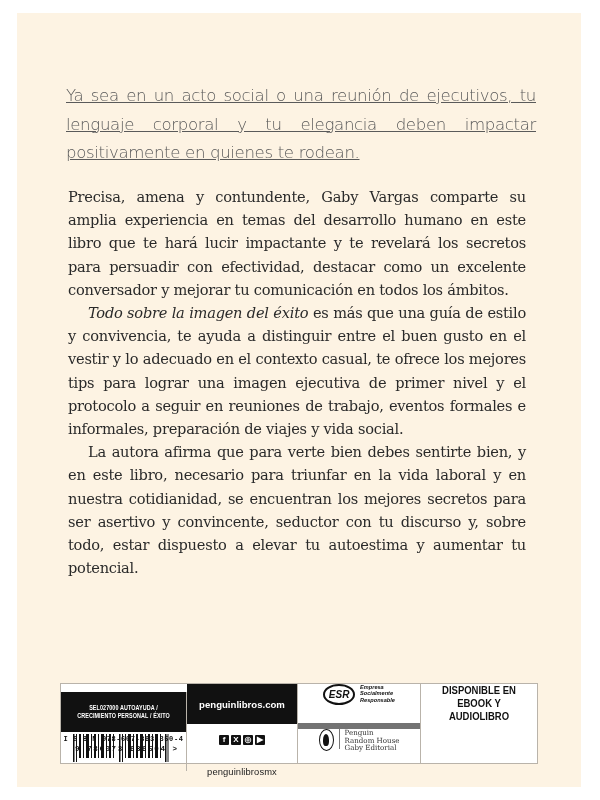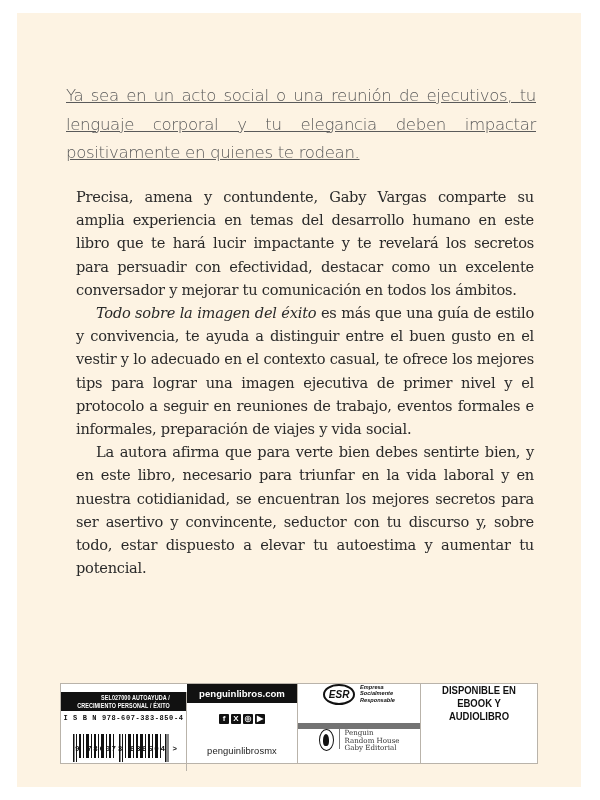--- a/index.html
+++ b/index.html
@@ -10,41 +10,41 @@
       position: absolute; left: 17px; top: 13px; width: 564px; height: 774px;
       background: #fdf3e3;
     }
     .intro {
       position: absolute; left: 66px; top: 82px; width: 470px;
       font-family: "DejaVu Sans", sans-serif; font-weight: 300;
       font-size: 16.6px; line-height: 28.5px; color: #5a5a5a;
       text-align: justify; text-align-last: left; letter-spacing: -0.35px; text-decoration: underline;
     }
     .body-text {
-      position: absolute; left: 76px; top: 185px; width: 458px;
+      position: absolute; left: 68px; top: 185px; width: 458px;
       font-family: "DejaVu Serif", serif; font-size: 14.6px; line-height: 23.2px;
       color: #2a2a2a; letter-spacing: -0.25px;
     }
     .body-text p { margin: 0; text-align: justify; text-align-last: left; }
     .body-text p.indent { text-indent: 20px; }
     .body-text em { font-style: italic; }
 
     .strip {
       position: absolute; left: 60px; top: 683px; width: 476px; height: 79px;
       border: 1px solid #b9b3aa; background: #ffffff; display: flex;
     }
     .col { position: relative; height: 100%; border-right: 1px solid #b9b3aa; box-sizing: border-box; }
     .col:last-child { border-right: none; }
     .col-isbn { width: 126px; margin-top: 8px; }
     .col-web { width: 111px; }
     .col-logos { width: 123px; }
     .col-avail { flex: 1; display: flex; justify-content: center; }
     .black-bar {
-      background: #111; color: #fff; height: 19px; display: flex; align-items: center; justify-content: center;
-      text-align: right; font-family: "Liberation Sans", sans-serif; font-weight: bold;
+      background: #111; color: #fff; height: 40px; display: flex; align-items: center; justify-content: center;
+      text-align: center; font-family: "Liberation Sans", sans-serif; font-weight: bold;
     }
     .seal { font-size: 6.4px; line-height: 8px; letter-spacing: 0.1px; transform: scaleX(0.85); }
     .web-url { font-size: 9.6px; letter-spacing: 0; }
     .isbn-num {
       font-family: "Liberation Mono", monospace; font-size: 7px; font-weight: bold; color: #111;
       text-align: center; margin-top: 3px; letter-spacing: 0.6px;
     }
     .barcode { position: absolute; left: 12px; top: 42px; width: 96px; height: 28px; }
     .barcode-digits {
       position: absolute; left: 8px; top: 53px; width: 110px; font-family: Liberation Mono, monospace;

